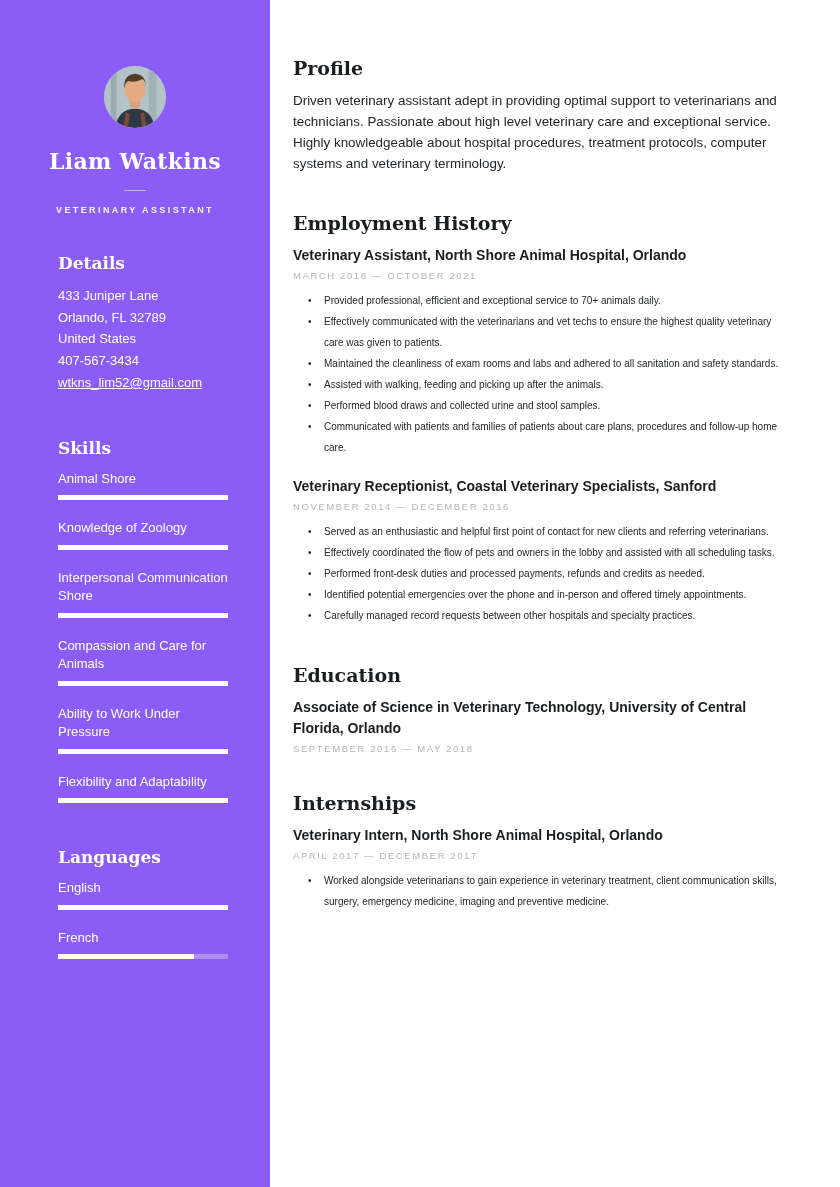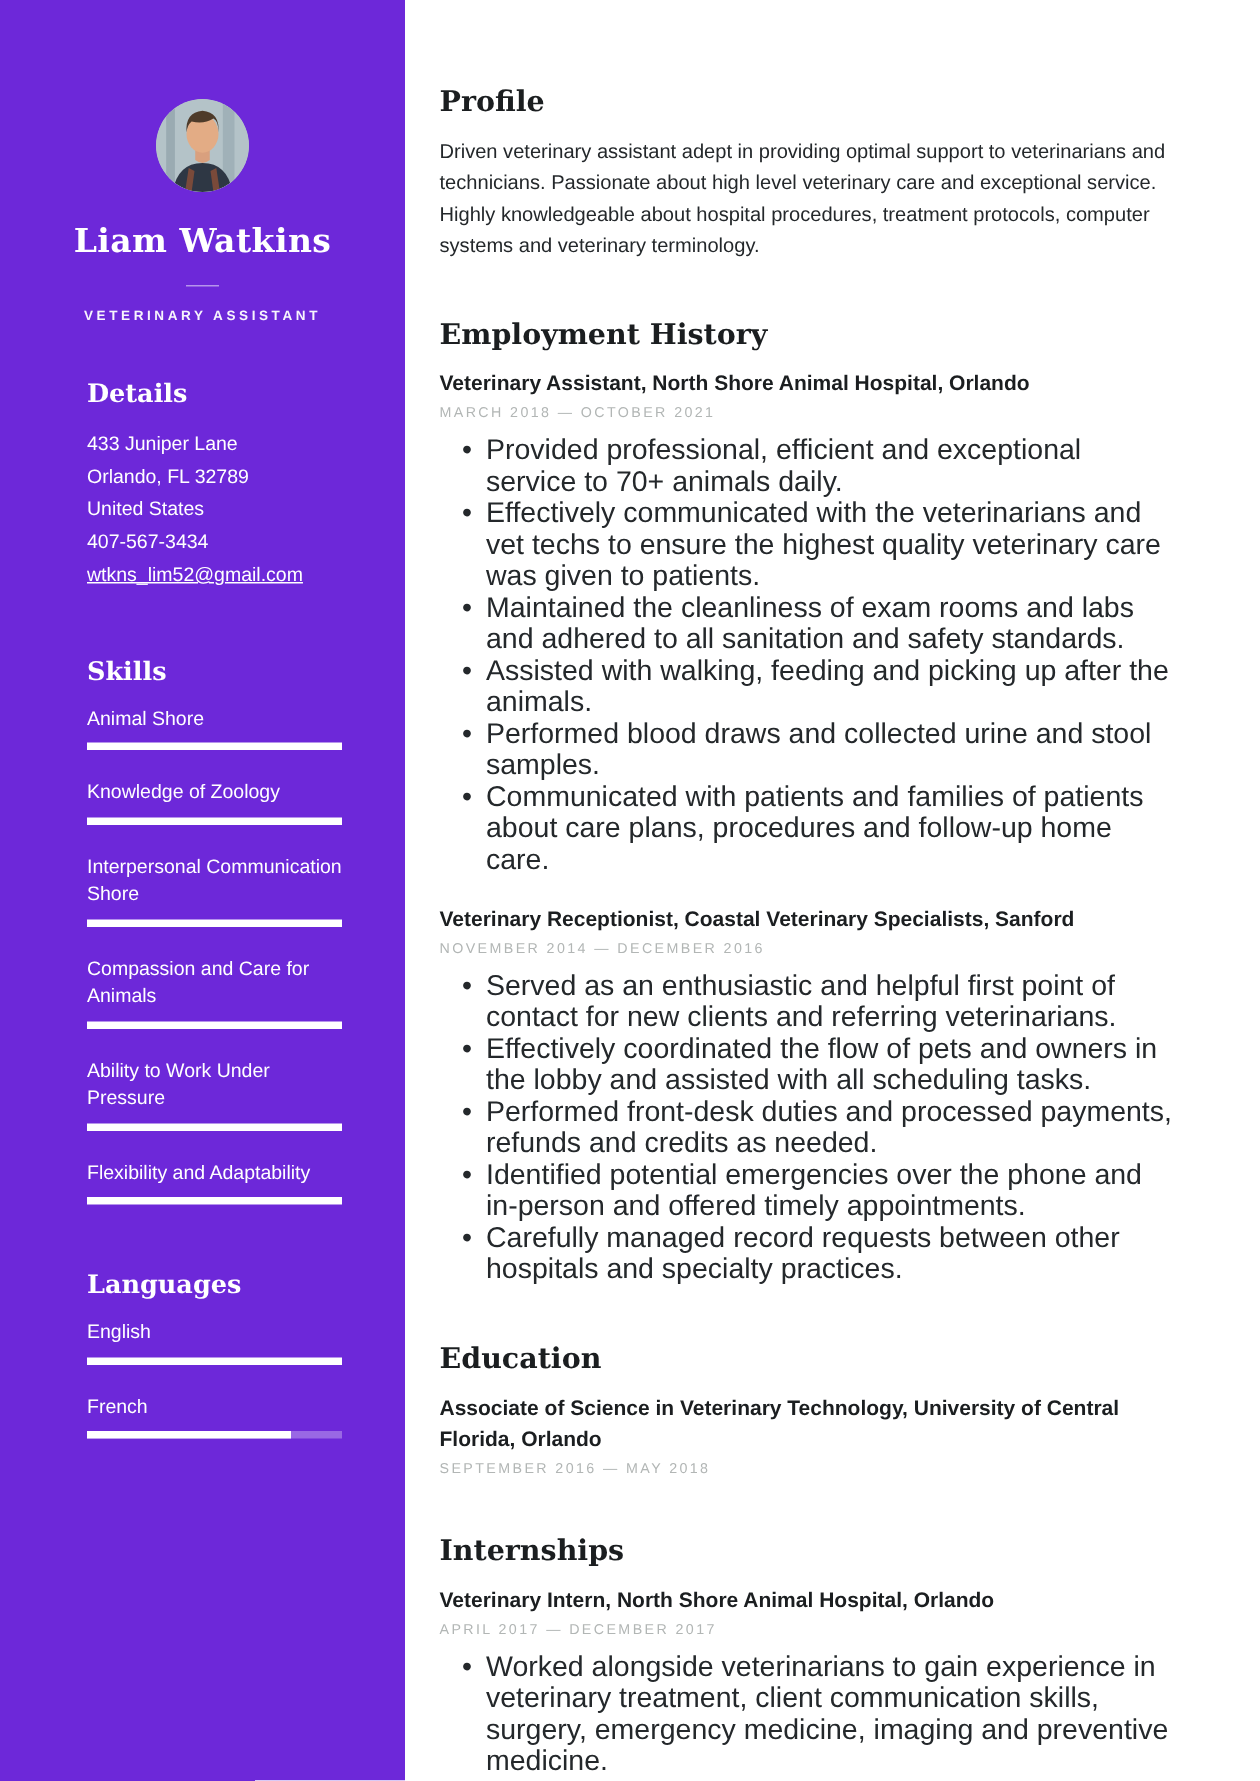--- a/index.html
+++ b/index.html
@@ -7,21 +7,21 @@
     width: 840px; height: 1187px;
     background: #ffffff;
     font-family: "Liberation Sans", sans-serif;
     -webkit-font-smoothing: antialiased;
   }
   .page { display: flex; width: 840px; height: 1187px; overflow: hidden; }
 
   
   .sidebar {
     flex: 0 0 270px; width: 270px; box-sizing: border-box;
-    background: #6d28d9; color: #ffffff;
+    background: #8b5cf6; color: #ffffff;
     padding-top: 66px;
   }
   .side-header { text-align: center; margin-bottom: 38px; }
   .avatar {
     width: 62px; height: 62px; margin: 0 auto 20px;
     border-radius: 50%; overflow: hidden; background: #b4c3c8;
   }
   .avatar svg { display: block; width: 62px; height: 62px; }
   .person-name {
     font-family: "DejaVu Serif", "Liberation Serif", serif;
@@ -55,21 +55,21 @@
   .m-heading {
     font-family: "DejaVu Serif", "Liberation Serif", serif;
     font-size: 19px; font-weight: 700; color: #1b1e20; margin: 0 0 11px;
   }
   .m-text { font-size: 13.4px; line-height: 21px; margin: 0; }
   .entry { margin-top: 2px; }
   .entry ~ .entry { margin-top: 18px; }
   .entry-title { font-size: 14px; font-weight: 700; line-height: 21px; margin: 0; color: #1b1e20; }
   .entry-date { font-size: 9.5px; letter-spacing: 1.6px; color: #b2b6b5; margin-top: 4px; }
   .bullets { list-style: none; margin: 9px 0 0; padding: 0; }
-  .bullet { position: relative; padding-left: 31px; font-size: 19px; line-height: 21px; }
+  .bullet { position: relative; padding-left: 31px; font-size: 10px; line-height: 21px; }
   .bullet::before { content: "\2022"; position: absolute; left: 15px; top: 0; }
 </style>
 </head>
 <body>
 
 <div class="page">
 
   <aside class="sidebar">
     <div class="side-header">
       <div class="avatar">

